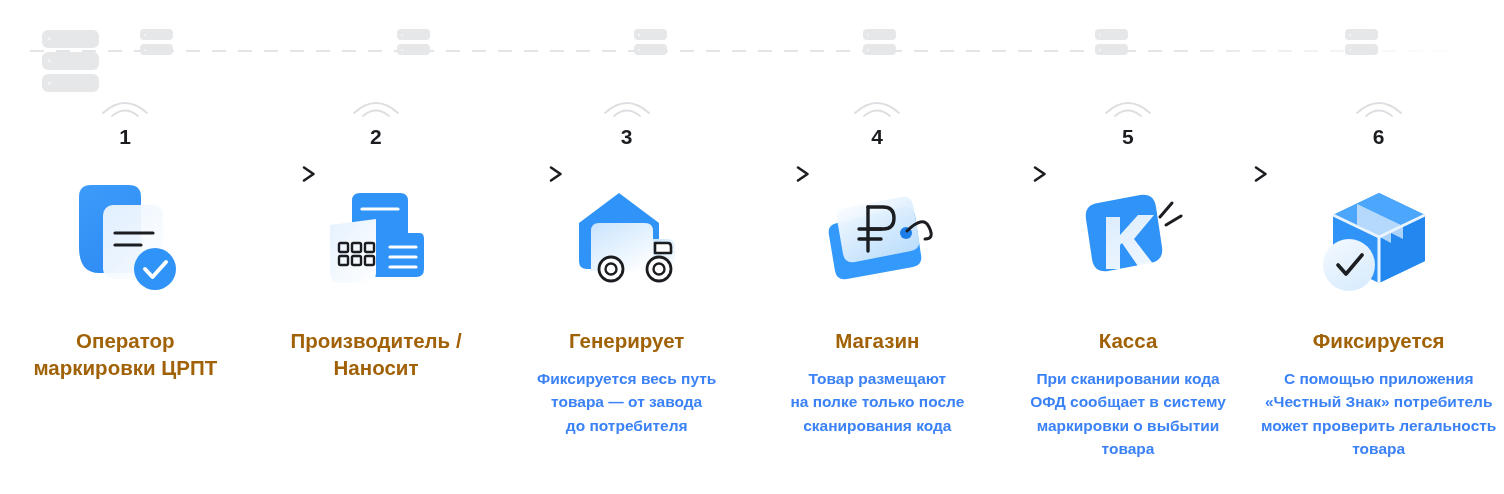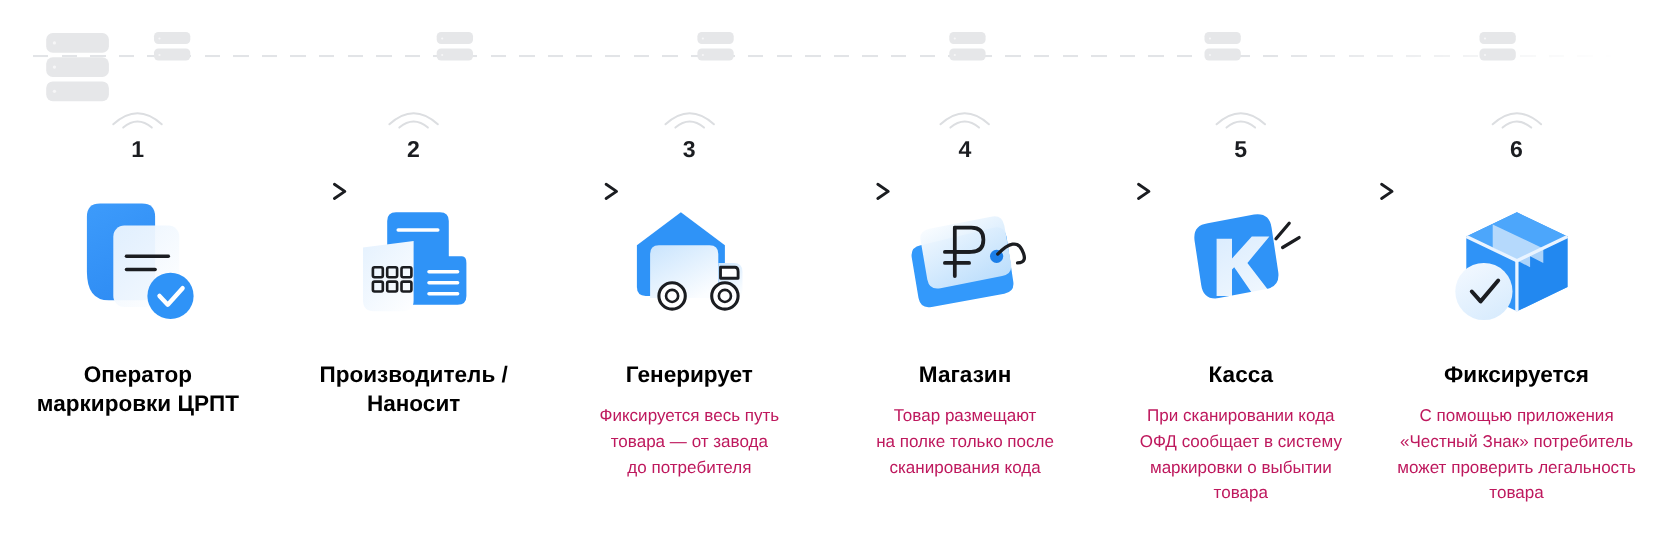--- a/index.html
+++ b/index.html
@@ -43,26 +43,26 @@
   .step-number {
     margin-top:6px; font-size:21px; font-weight:bold; color:#1b1d21; letter-spacing:0.3px;
     line-height:1;
   }
   .icon-wrap {
     margin-top:28px; width:140px; height:126px; position:relative;
     display:flex; align-items:center; justify-content:center;
   }
   .icon-wrap svg { display:block; }
   .step-title {
-    margin-top:26px; font-size:20.5px; font-weight:bold; color:#000000;
+    margin-top:26px; font-size:20.5px; font-weight:bold; color:#a16207;
     text-align:center; line-height:1.32; max-width:240px; white-space:pre-line;
   }
   .step-desc {
-    margin-top:13px; font-size:15.5px; color:#be185d; text-align:center;
-    line-height:1.5; max-width:242px; white-space:pre-line; font-weight:400;
+    margin-top:13px; font-size:15.5px; color:#3b82f6; text-align:center;
+    line-height:1.5; max-width:242px; white-space:pre-line; font-weight:700;
   }
 
   
   .arrow { position:absolute; top:163px; width:86px; height:22px; }
   .arrow svg { display:block; }
   .arr1 { left:236px; }  .arr2 { left:483px; }  .arr3 { left:730px; }
   .arr4 { left:967px; }  .arr5 { left:1188px; }
 </style>
 </head>
 <body>

